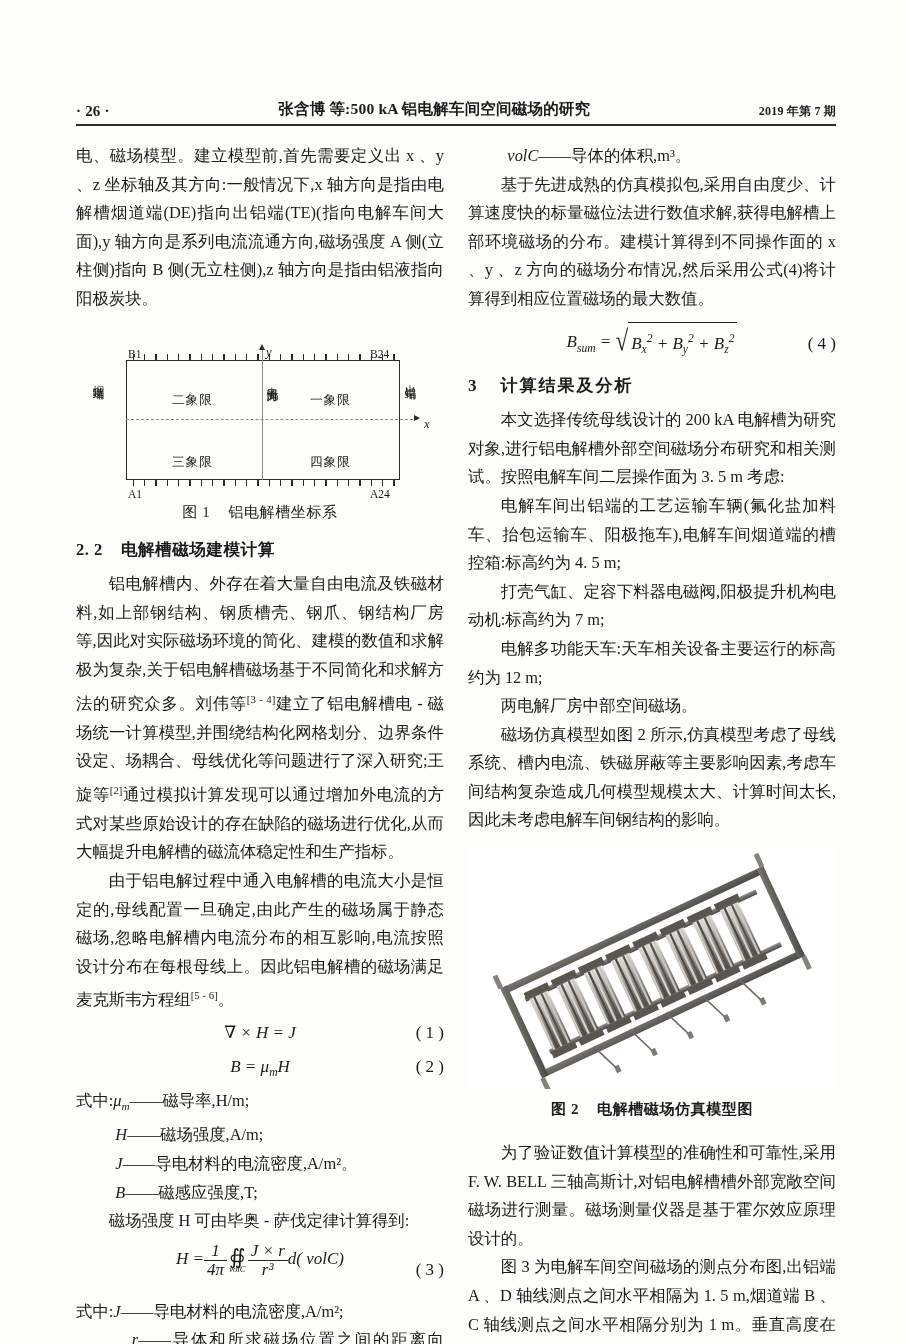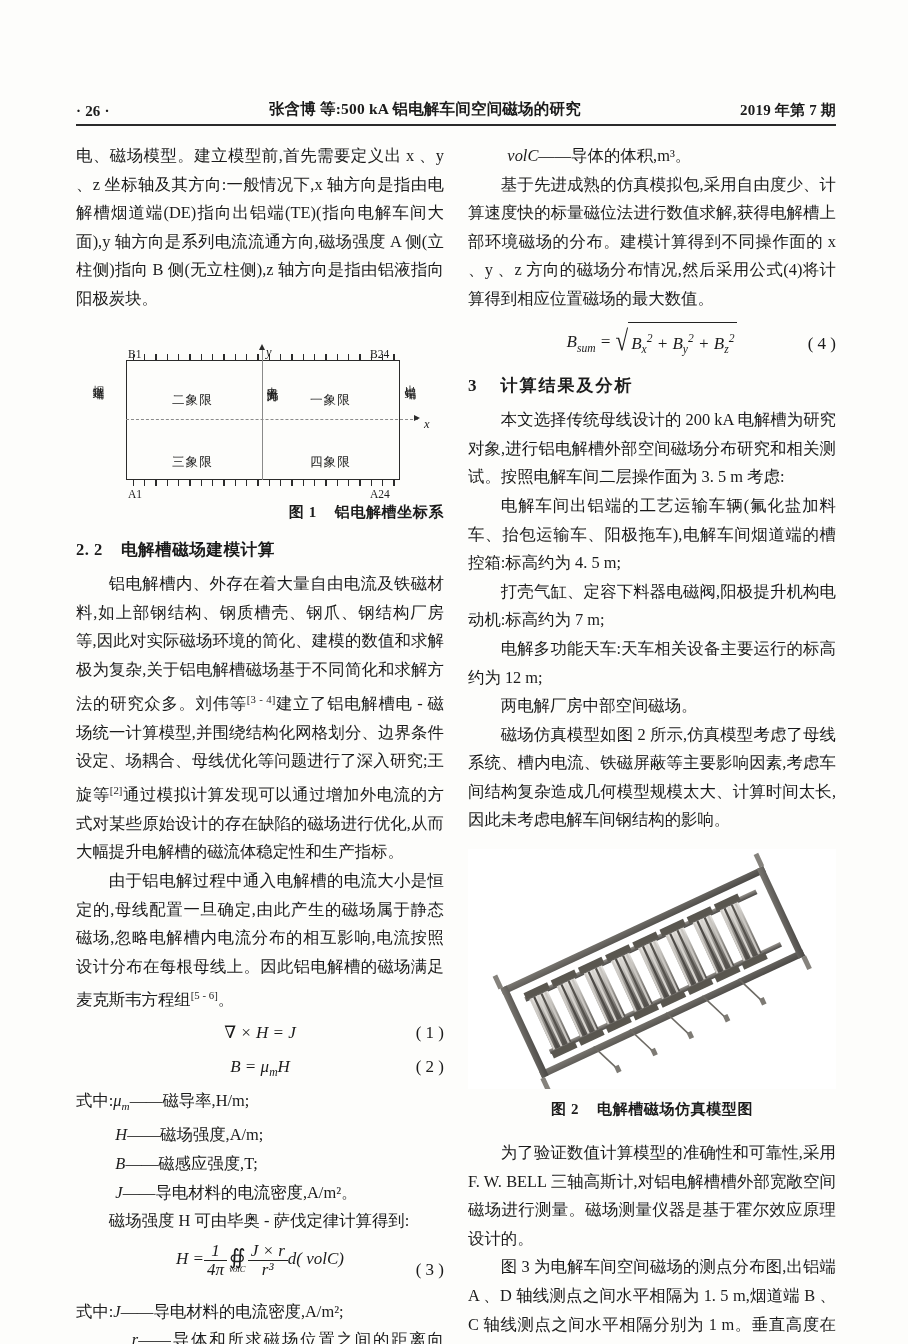--- a/index.html
+++ b/index.html
@@ -28,21 +28,21 @@
     height: 24px;
     display: flex;
     align-items: flex-end;
     justify-content: space-between;
     font-size: 15.5px;
     font-weight: bold;
     letter-spacing: .2px;
   }
   .runhead .folio { font-weight: bold; font-size: 15px; }
   .runhead .title { font-size: 15.5px; font-weight: bold; }
-  .runhead .issue { font-size: 15px; font-weight: bold; }
+  .runhead .issue { font-size: 12px; font-weight: bold; }
   .rule {
     position: absolute;
     left: 76px; top: 124px;
     width: 760px; height: 2px;
     background: #2b2b2b;
   }
   
   .col {
     position: absolute;
     top: 142px;
@@ -182,23 +182,23 @@
   .lbl-dir{ left: 182px; top: 40px; letter-spacing: 1px; }
   .quad { position: absolute; font-size: 12.6px; letter-spacing: 1px; }
   .q2 { left: 88px;  top: 48px; }
   .q1 { left: 226px; top: 48px; }
   .q3 { left: 88px;  top: 110px; }
   .q4 { left: 226px; top: 110px; }
 
   .figcap {
     position: absolute;
     left: 0; right: 0; top: 172px;
-    text-align: right;
+    text-align: center;
     font-size: 15px;
-    font-weight: bold;
+    font-weight: normal;
     letter-spacing: .6px;
   }
   .figcap .num { margin-right: 18px; }
 
   
   .fig2-wrap { margin: 14px 0 0 0; position: relative; height: 290px; }
   .fig2-img {
     position: absolute;
     left: 0; top: 0;
     width: 368px; height: 240px;
@@ -332,22 +332,22 @@
 
     <div class="eq">
       <span class="expr"><span>B = μ</span><span class="sub">m</span><span>H</span></span>
       <span class="tag">( 2 )</span>
     </div>
 
     <p class="body">
       <span>式中:</span><span class="ital">μ</span><span class="sub ital">m</span><span>——</span><span>磁导率,H/m;</span>
     </p>
     <p class="body" style="text-indent:2.4em"><span class="ital">H</span><span>——</span><span>磁场强度,A/m;</span></p>
+    <p class="body" style="text-indent:2.4em"><span class="ital">J</span><span>——</span><span>导电材料的电流密度,A/m²。</span></p>
     <p class="body" style="text-indent:2.4em"><span class="ital">B</span><span>——</span><span>磁感应强度,T;</span></p>
-    <p class="body" style="text-indent:2.4em"><span class="ital">J</span><span>——</span><span>导电材料的电流密度,A/m²。</span></p>
 
     <p class="ind">磁场强度 H 可由毕奥 - 萨伐定律计算得到:</p>
 
     <div class="eq eq3">
       <span class="expr"><span>H =</span><span class="frac"><span class="n">1</span><span class="d">4π</span></span><span class="intsym"><span class="g">∯</span><span class="s">volC</span></span><span class="frac"><span class="n">J × r</span><span class="d">r³</span></span><span>d( volC)</span></span>
       <span class="tag">( 3 )</span>
     </div>
 
     <p class="body"><span>式中:</span><span class="ital">J</span><span>——</span><span>导电材料的电流密度,A/m²;</span></p>
     <p class="body" style="text-indent:3.4em"><span class="ital">r</span><span>——</span><span>导体和所求磁场位置之间的距离向量,m;</span></p>

